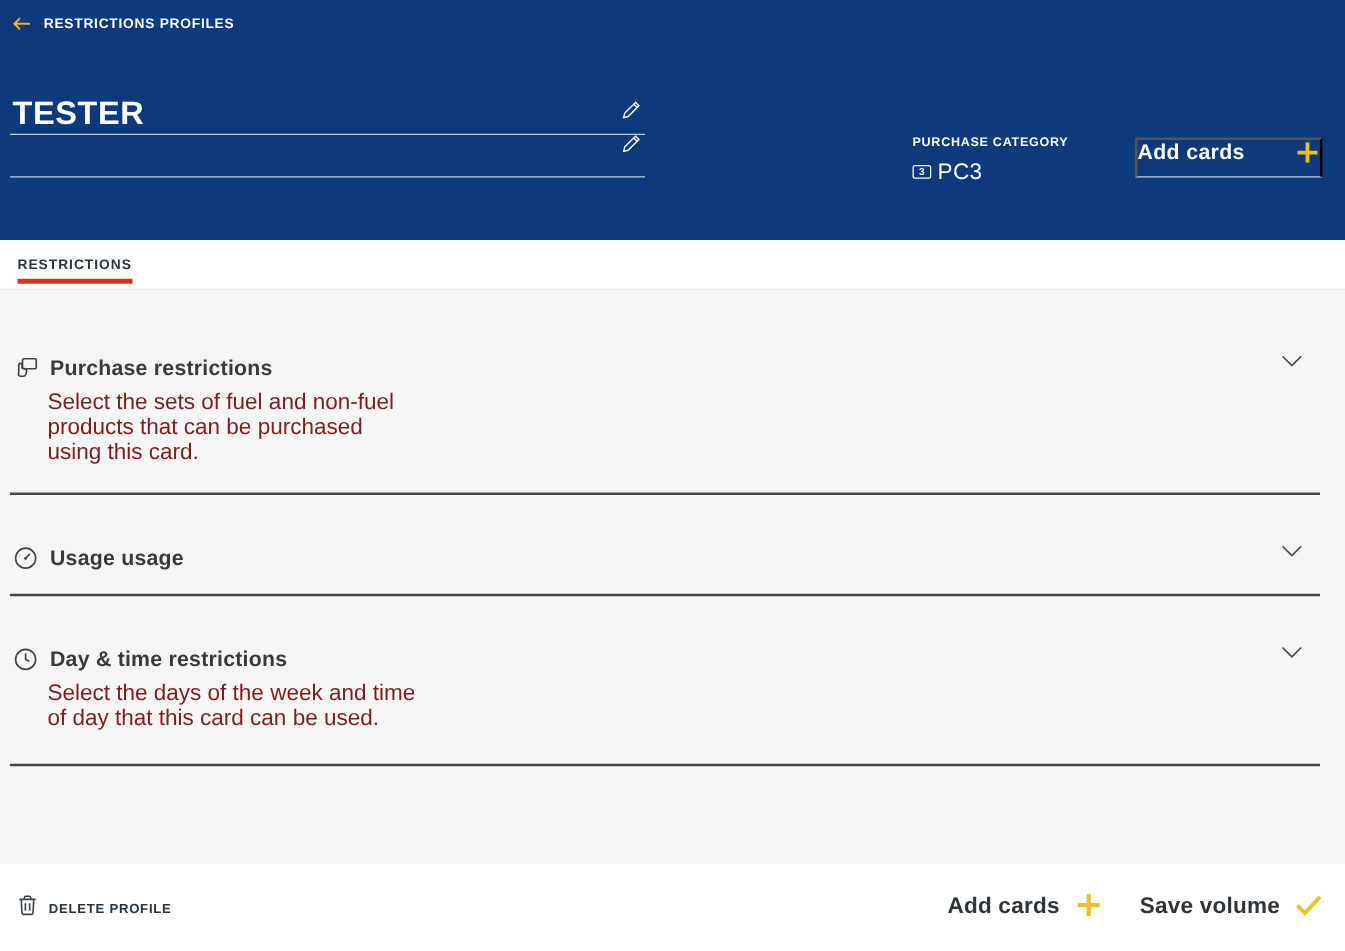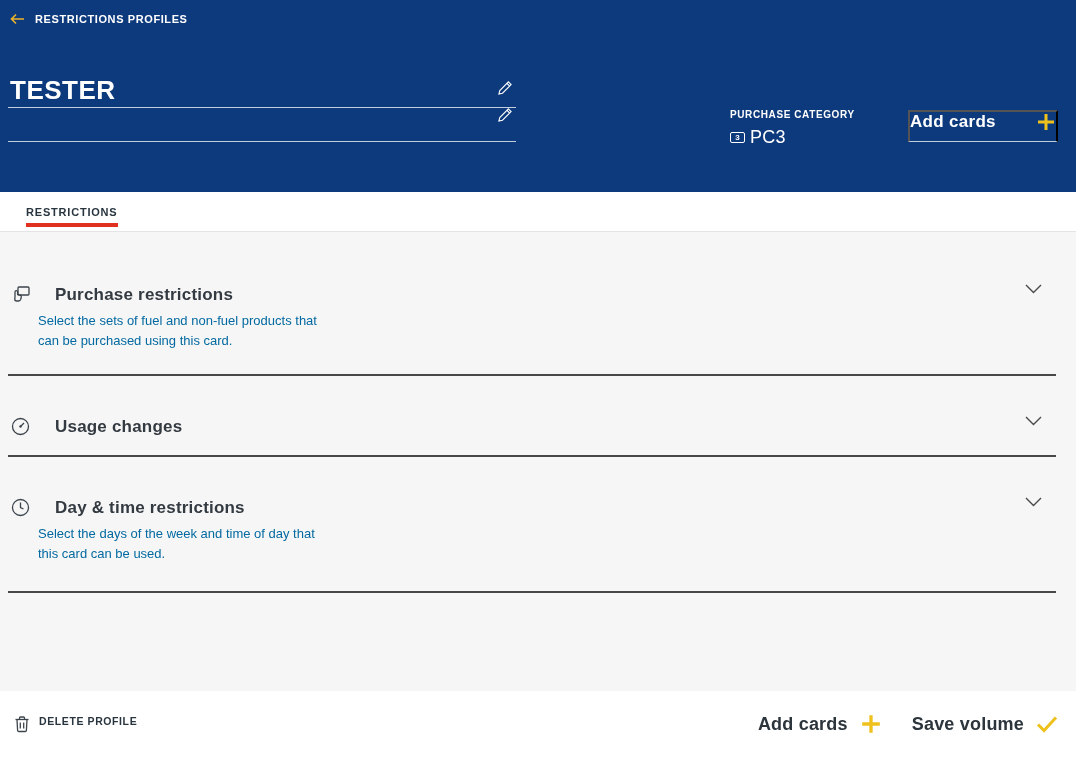--- a/index.html
+++ b/index.html
@@ -77,21 +77,21 @@
   }
   .add-cards-header-label { font-size: 17px; font-weight: bold; letter-spacing: 0.3px; }
   .gold-icon { color: #eec11d; display: flex; }
 
   
   .tabbar {
     height: 40px;
     background: #ffffff;
     border-bottom: 1px solid #e4e4e4;
     display: flex; align-items: stretch;
-    padding-left: 26px; gap: 37px;
+    padding-left: 14px; gap: 37px;
   }
   .tab {
     position: relative;
     display: flex; align-items: center;
     font-size: 11px; font-weight: bold; letter-spacing: 0.8px;
     color: #28343e; cursor: pointer;
     background: none; border: none;
     font-family: "Liberation Sans", sans-serif;
   }
   .tab.active::after {
@@ -106,52 +106,52 @@
     background: #f6f6f6;
   }
   .section {
     position: relative;
     margin: 0 20px 0 8px;
     padding: 40px 0 0 2px;
     border-bottom: 2px solid #484848;
   }
   .section.first { padding-top: 52px; }
   .section-head {
-    display: flex; align-items: center; gap: 24px;
+    display: flex; align-items: center; gap: 9px;
   }
   .section-icon { color: #3c444b; display: flex; flex: none; }
   .section-title {
     font-size: 17px; font-weight: bold; letter-spacing: 0.2px;
     color: #333a41;
   }
   .section-desc {
     margin: 6px 0 0 28px;
     max-width: 296px;
-    font-size: 13px; line-height: 20px;
-    color: #0369a1;
+    font-size: 18px; line-height: 20px;
+    color: #7f1d1d;
   }
   .section .chevron {
     position: absolute; right: 14px; top: 40px;
     background: none; border: none; color: #4a4a4a; cursor: pointer;
     display: flex;
   }
   .section.first .chevron { top: 52px; }
   .section-spacer { height: 23px; }
   .section-spacer.s2 { height: 18px; }
   .section-spacer.s3 { height: 27px; }
 
   
   .footer {
     height: 66px;
     background: #ffffff;
     display: flex; align-items: center; justify-content: space-between;
     padding: 0 18px 0 14px;
   }
   .delete-profile {
-    display: flex; align-items: flex-start; gap: 9px;
+    display: flex; align-items: flex-end; gap: 9px;
     background: none; border: none; cursor: pointer;
     color: #28343e;
   }
   .delete-profile-label {
     font-size: 10.5px; font-weight: bold; letter-spacing: 0.6px;
     color: #28343e;
   }
   .trash { color: #3d454c; display: flex; }
   .footer-actions {
     display: flex; align-items: center; gap: 30px;
@@ -250,21 +250,21 @@
 
   <div class="section">
     <div class="section-head">
       <span class="section-icon">
         <svg width="21" height="21" viewBox="0 0 21 21" fill="none" stroke="currentColor" stroke-width="1.3">
           <circle cx="10.5" cy="10.5" r="8"></circle>
           <path d="M10.5 10.5 L14 7"></path>
           <circle cx="10.5" cy="10.5" r="1.2" fill="currentColor" stroke="none"></circle>
         </svg>
       </span>
-      <span class="section-title">Usage changes</span>
+      <span class="section-title">Usage usage</span>
     </div>
     <button class="chevron">
       <svg width="17" height="10" viewBox="0 0 17 10" fill="none" stroke="currentColor" stroke-width="1.4">
         <path d="M1 1 L8.5 8.5 L16 1"></path>
       </svg>
     </button>
     <div class="section-spacer s2"></div>
   </div>
 
   <div class="section">

